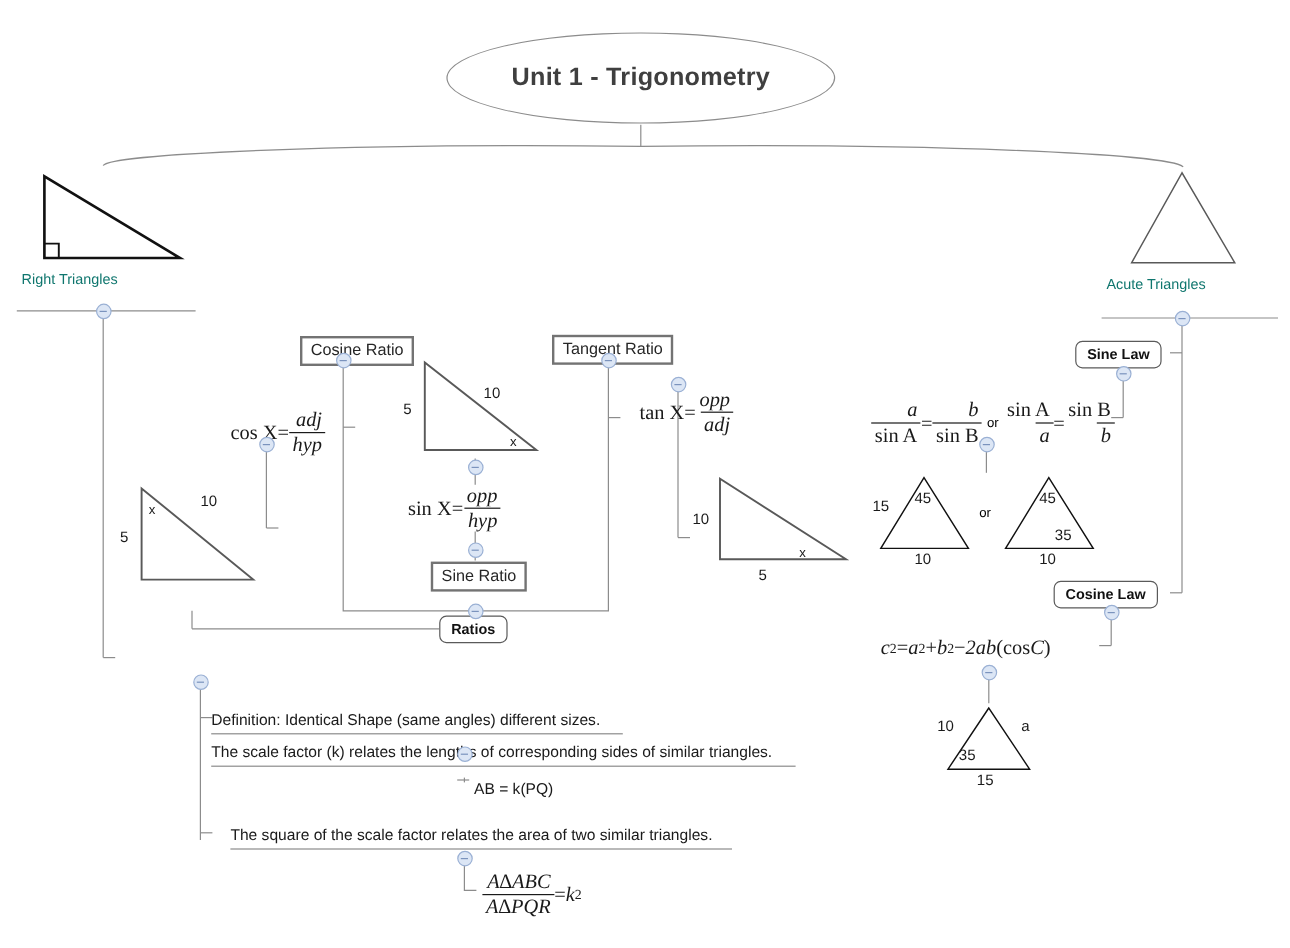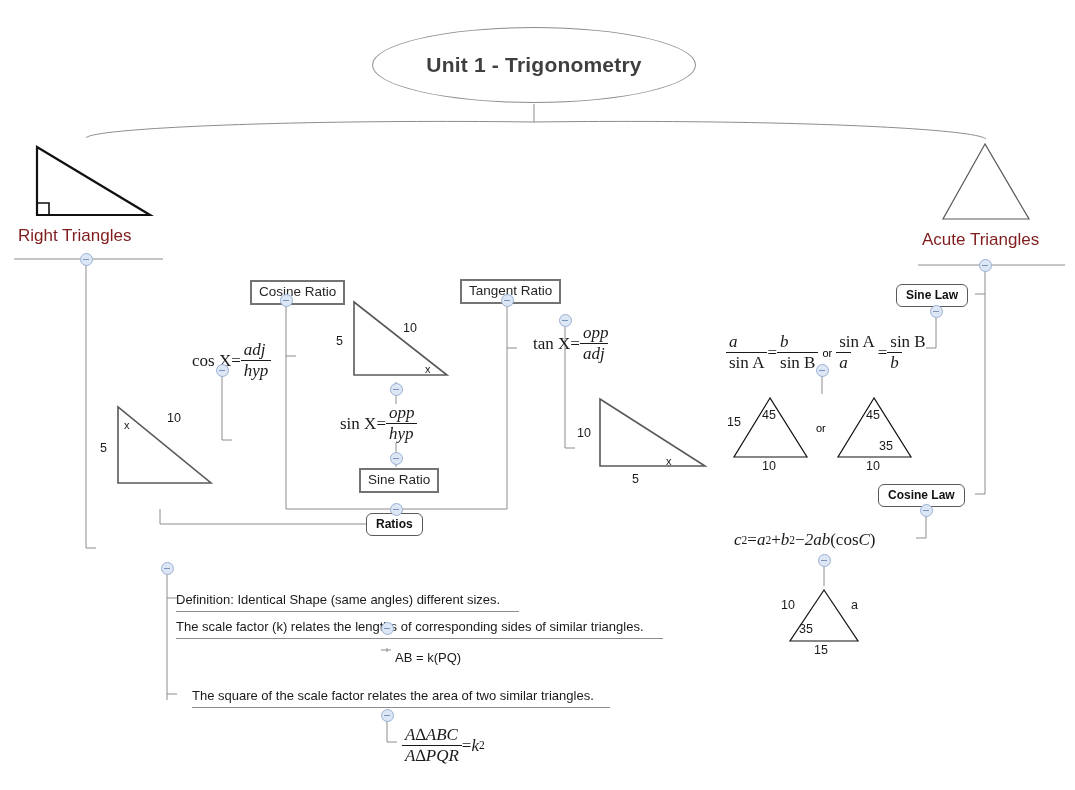--- a/index.html
+++ b/index.html
@@ -42,22 +42,22 @@
     display: flex;
     align-items: center;
     justify-content: center;
     font-size: 21px;
     font-weight: bold;
     color: #3f3f3f;
     letter-spacing: 0.2px;
   }
   
   .branch-label {
-    font-size: 17px;
-    color: #7f1d1d;
+    font-size: 12px;
+    color: #0f766e;
     font-weight: normal;
   }
   
   .box-node {
     border: 2px solid #737373;
     background: #ffffff;
     padding: 2px 7px 3px 7px;
     font-size: 13.5px;
     color: #262626;
     line-height: 1.2;
@@ -80,21 +80,21 @@
     color: #1a1a1a;
     display: flex;
     align-items: center;
     gap: 0;
   }
   .formula .lhs { font-style: italic; }
   .formula .rm { font-style: normal; }
   .frac {
     display: inline-flex;
     flex-direction: column;
-    align-items: flex-start;
+    align-items: flex-end;
     vertical-align: middle;
     line-height: 1.06;
   }
   .frac .num { padding: 0 3px 1px 3px; font-style: italic; }
   .frac .den {
     padding: 1px 3px 0 3px;
     border-top: 1.2px solid #1a1a1a;
     font-style: italic;
   }
   .frac.upright .num, .frac.upright .den { font-style: normal; }

